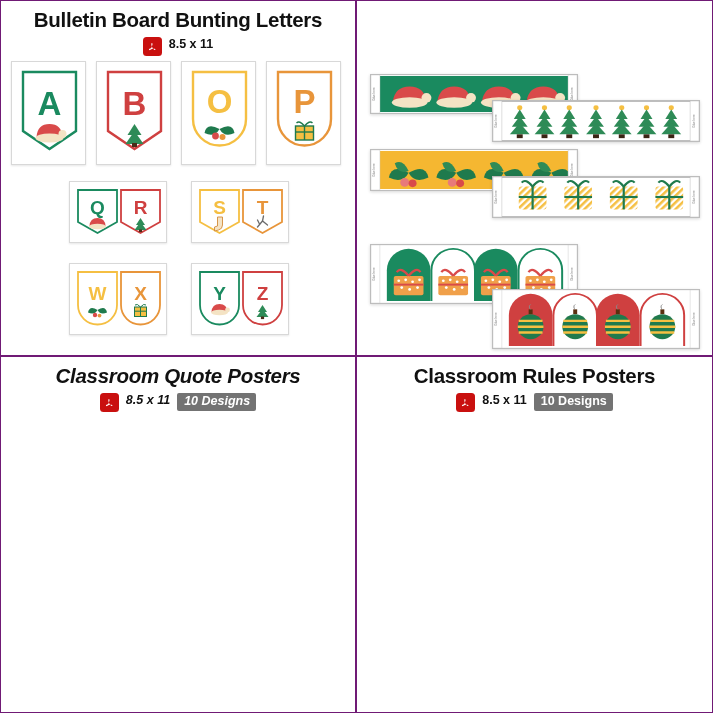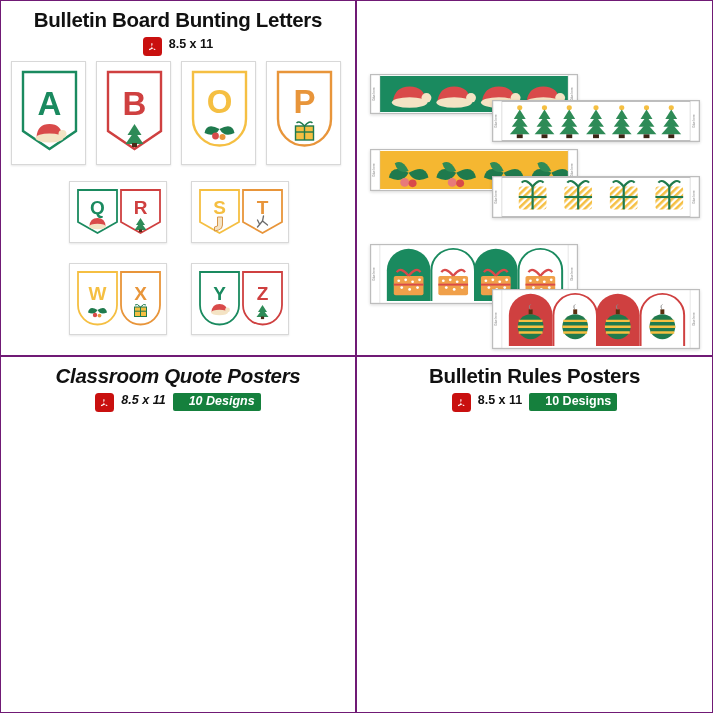--- a/index.html
+++ b/index.html
@@ -40,22 +40,22 @@
   }
   .pdf-ico{
     width:19px;height:19px;border-radius:3.5px;
     background:#c9100f;
     display:inline-flex;align-items:center;justify-content:center;
     flex:none;
   }
   .pdf-ico svg{display:block;}
   .dims{font-size:12.5px;font-weight:bold;color:#111;}
   .badge{
-    background:#15803d;color:#fff;font-size:12.5px;font-weight:bold;
-    padding:1px 6px 2px 16px;border-radius:2px;line-height:1.25;
+    background:#737373;color:#fff;font-size:12.5px;font-weight:bold;
+    padding:1px 6px 2px 7px;border-radius:2px;line-height:1.25;
   }
 
   .stage{position:absolute;left:0;right:0;top:0;bottom:0;}
 
   
   .sheet{
     position:absolute;background:#fff;
     border:1px solid #d8d8d8;
     box-shadow:0 1px 2px rgba(0,0,0,.10);
     box-sizing:border-box;
@@ -577,21 +577,21 @@
 
       
 
       
 
     </div>
   </div>
 
   <div class="quad q4">
     <div class="qhead">
-      <div class="qtitle">Bulletin Rules Posters</div>
+      <div class="qtitle">Classroom Rules Posters</div>
       <div class="qmeta">
         <span class="pdf-ico">
           <svg width="13" height="13" viewBox="0 0 24 24">
               <path fill="#fff" d="M7.4 18.6c-1.1.3-1.9 0-2-.8-.2-1.2 1.6-2.2 4.3-3.1 1-2 1.8-4.1 2.2-6 .3-1.5.2-2.6-.5-2.9-.9-.4-1.6.5-1.6 2.1 0 1.3.5 3 1.4 4.9 1.3 2.8 3.1 5 4.5 5.5 1 .4 1.7.1 1.8-.6.1-.9-1-1.4-2.9-1.4-2.2 0-5.2.7-7.2 2.3z"></path>
             </svg>
         </span>
         <span class="dims">8.5 x 11</span>
         <span class="badge">10 Designs</span>
       </div>
     </div>

